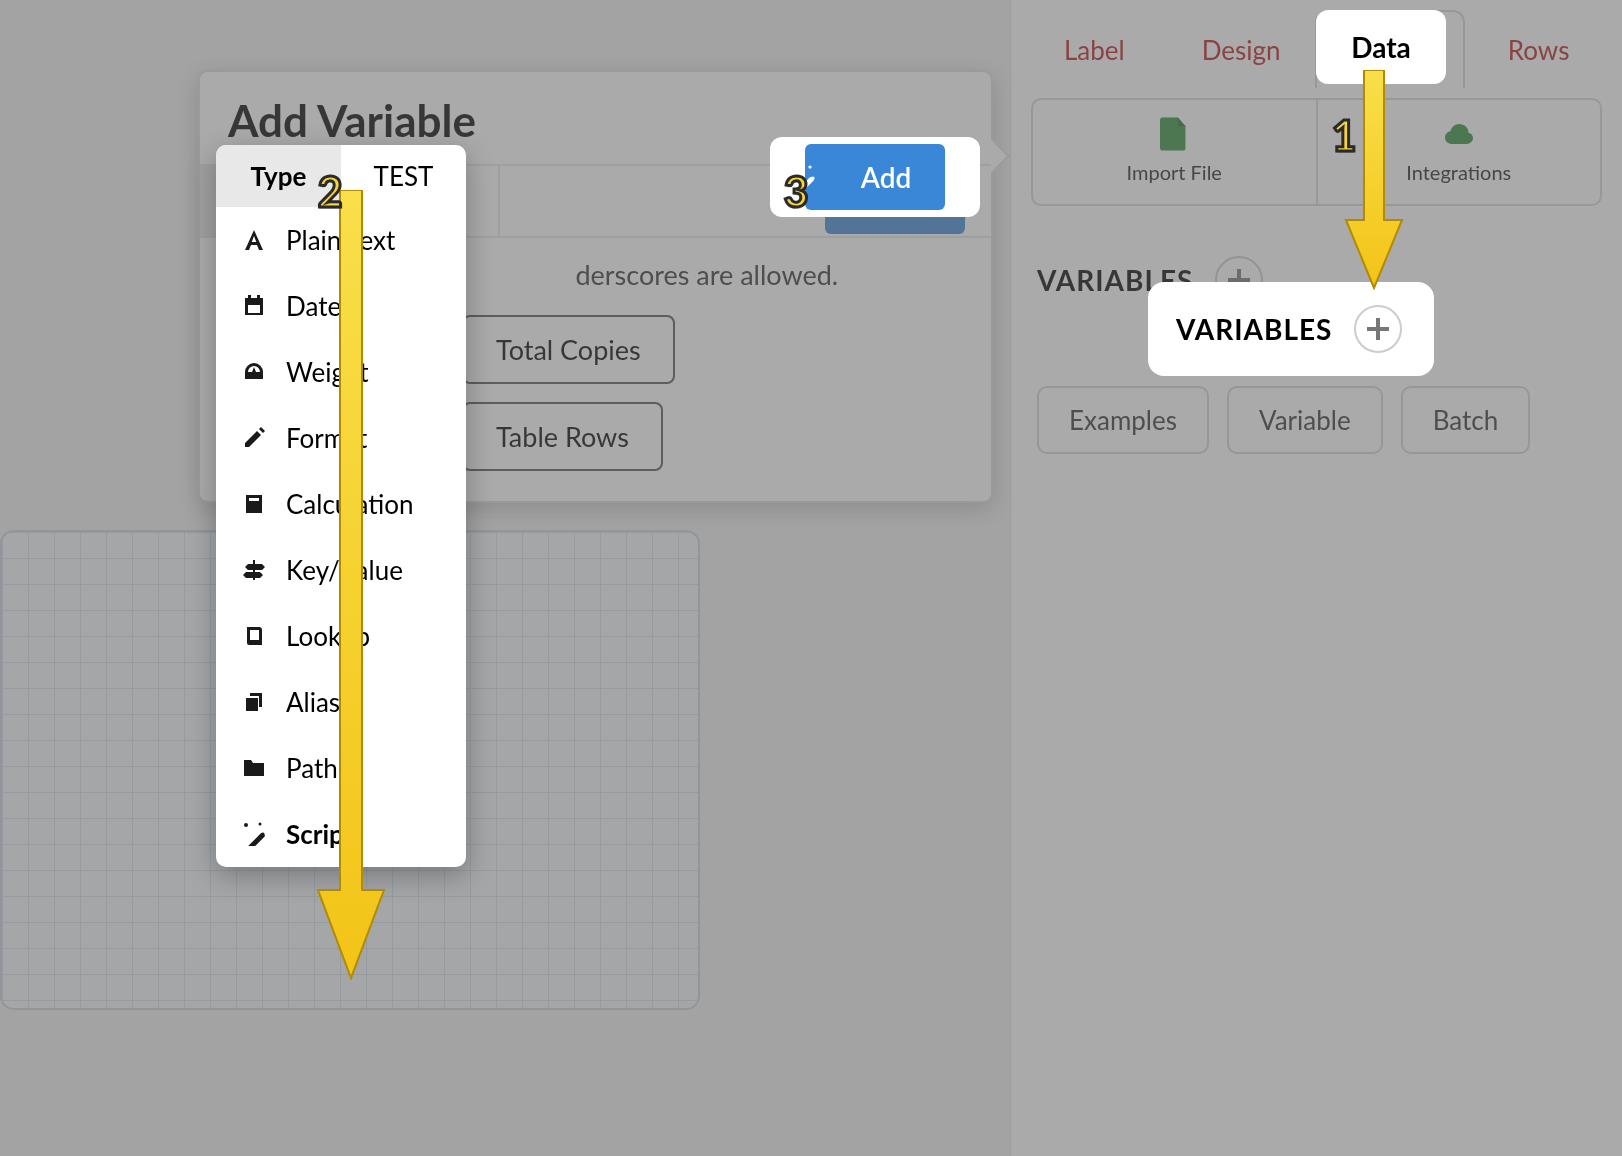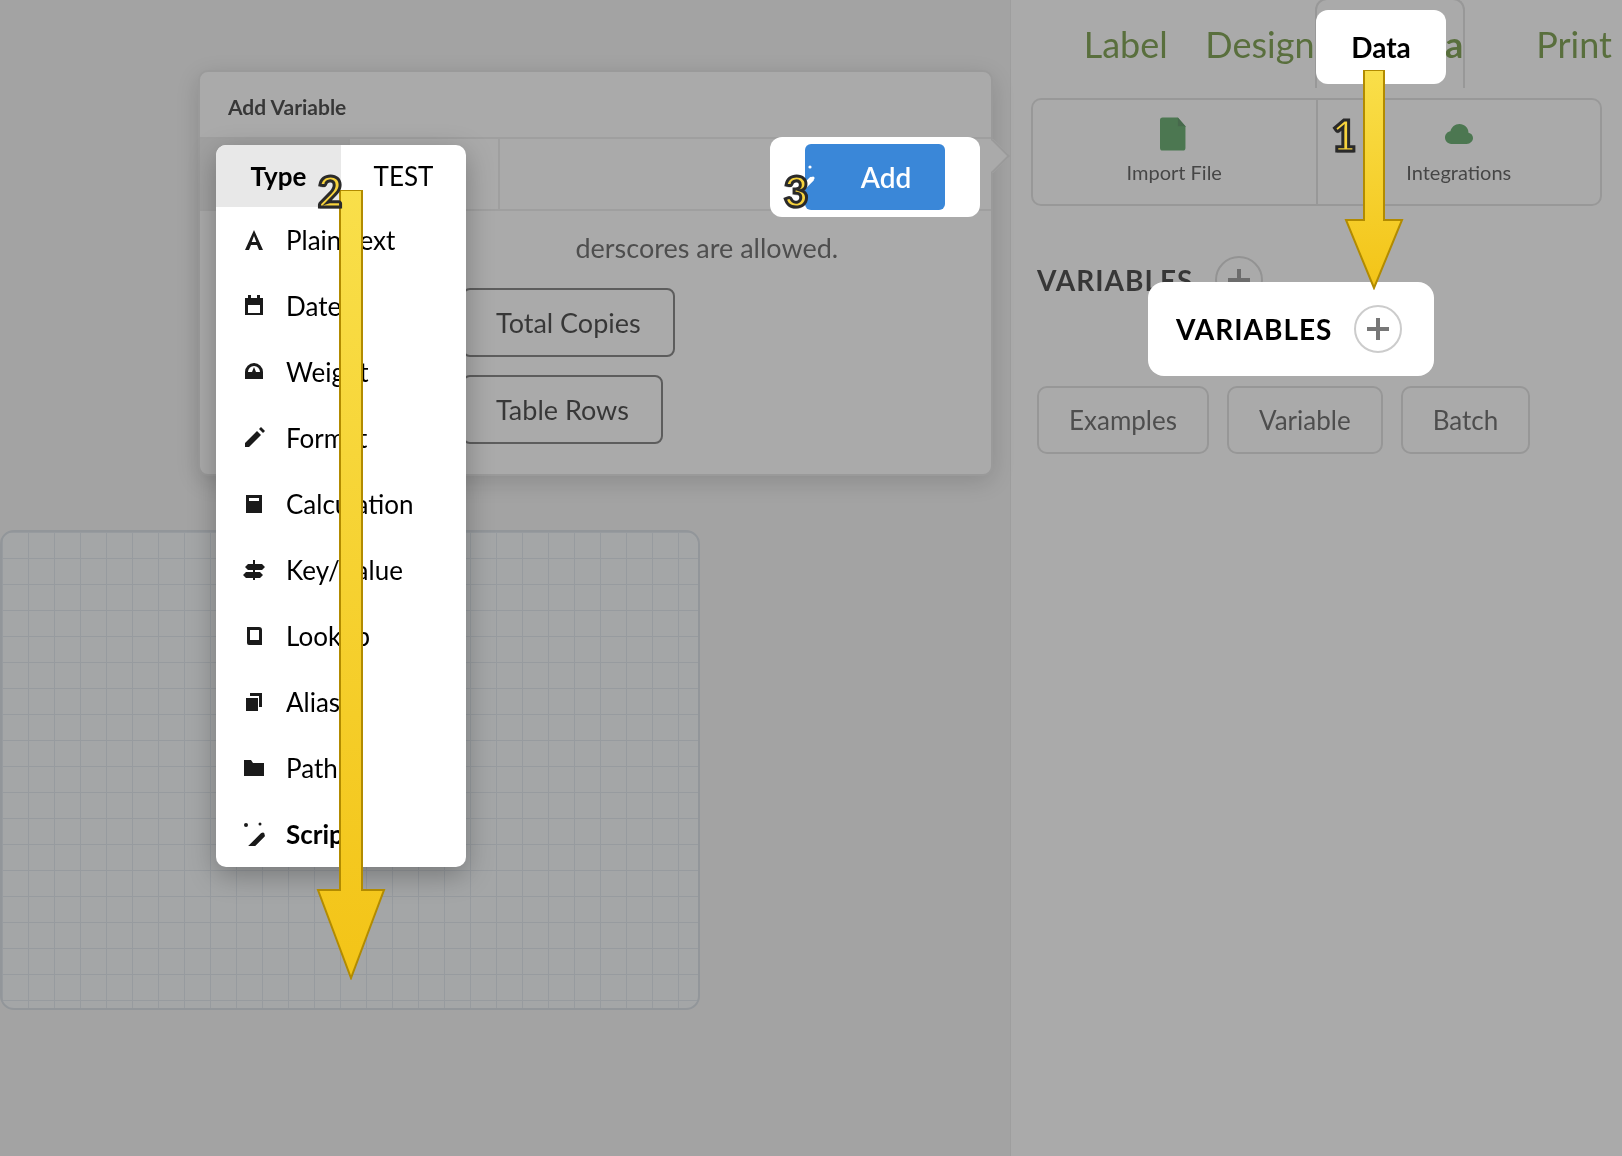--- a/index.html
+++ b/index.html
@@ -9,22 +9,22 @@
   .scene { width: 100%; height: 100%; position: relative; background: #f0f0f0; }
   .dim-overlay { position:absolute; inset:0; background: rgba(100,100,100,0.55); pointer-events:none; }
 
   
   .right-panel {
     position: absolute; top: 0; right: 0; width: 612px; height: 100%;
     background: #fff; border-left: 1px solid #e4e4e4;
   }
   .tabs-row { display:flex; height:88px; align-items:flex-end; padding:0 10px; }
   .tab {
-    flex:1; text-align:right; font-size:36px; padding:22px 0;
-    color:#4d7c0f; cursor:pointer; position:relative;
+    flex:1; text-align:center; font-size:26px; padding:22px 0;
+    color:#b91c1c; cursor:pointer; position:relative;
   }
   .tab.active {
     background:#fff; border:2px solid #d8d8d8; border-bottom:none;
     border-top-left-radius:12px; border-top-right-radius:12px;
     font-weight:700;
   }
 
   .big-buttons {
     display:flex; margin:10px 20px 0; gap:0; border:2px solid #d8d8d8; border-radius:10px; overflow:hidden;
   }
@@ -50,21 +50,21 @@
   .integration-row{ display:flex; gap:18px; margin:56px 26px 0; }
   .chip-btn{
     border:2px solid #d4d4d4; border-radius:10px; padding:16px 30px; font-size:26px; color:#333; cursor:pointer; background:#fff;margin-top:26px;
   }
 
   
   .modal{
     position:absolute; left:198px; top:70px; width:795px; background:#fff;
     border:2px solid #dcdcdc; border-radius:10px; box-shadow:0 6px 24px rgba(0,0,0,0.22);
   }
-  .modal h2{ font-size:21px; font-weight:700; padding:22px 28px 18px; }
+  .modal h2{ font-size:44px; font-weight:700; padding:22px 28px 18px; }
   .modal-tail{
     position:absolute; right:-14px; top:72px; width:24px; height:24px; background:#fff;
     border-right:2px solid #dcdcdc; border-top:2px solid #dcdcdc; transform:rotate(45deg);
   }
 
   .modal-tabrow{
     display:flex; align-items:center; border-top:2px solid #e6e6e6; border-bottom:2px solid #e6e6e6;
     height:74px; position:relative;
   }
   .modal-tab{
@@ -138,21 +138,21 @@
 
 <div class="scene">
 
   <div class="canvas-grid"></div>
 
   <div class="right-panel">
     <div class="tabs-row">
       <div class="tab">Label</div>
       <div class="tab">Design</div>
       <div class="tab active">Data</div>
-      <div class="tab">Print</div>
+      <div class="tab">Rows</div>
     </div>
 
     <div class="big-buttons">
       <div class="big-btn">
         <span class="dd-icon">
           <svg width="44" height="52" viewBox="0 0 44 52">
               <path fill="#2f8f3a" d="M4 0h24l12 14v34a4 4 0 0 1-4 4H4a4 4 0 0 1-4-4V4a4 4 0 0 1 4-4z"></path>
               <path fill="#257030" d="M28 0l12 14H28z"></path>
             </svg>
         </span>

